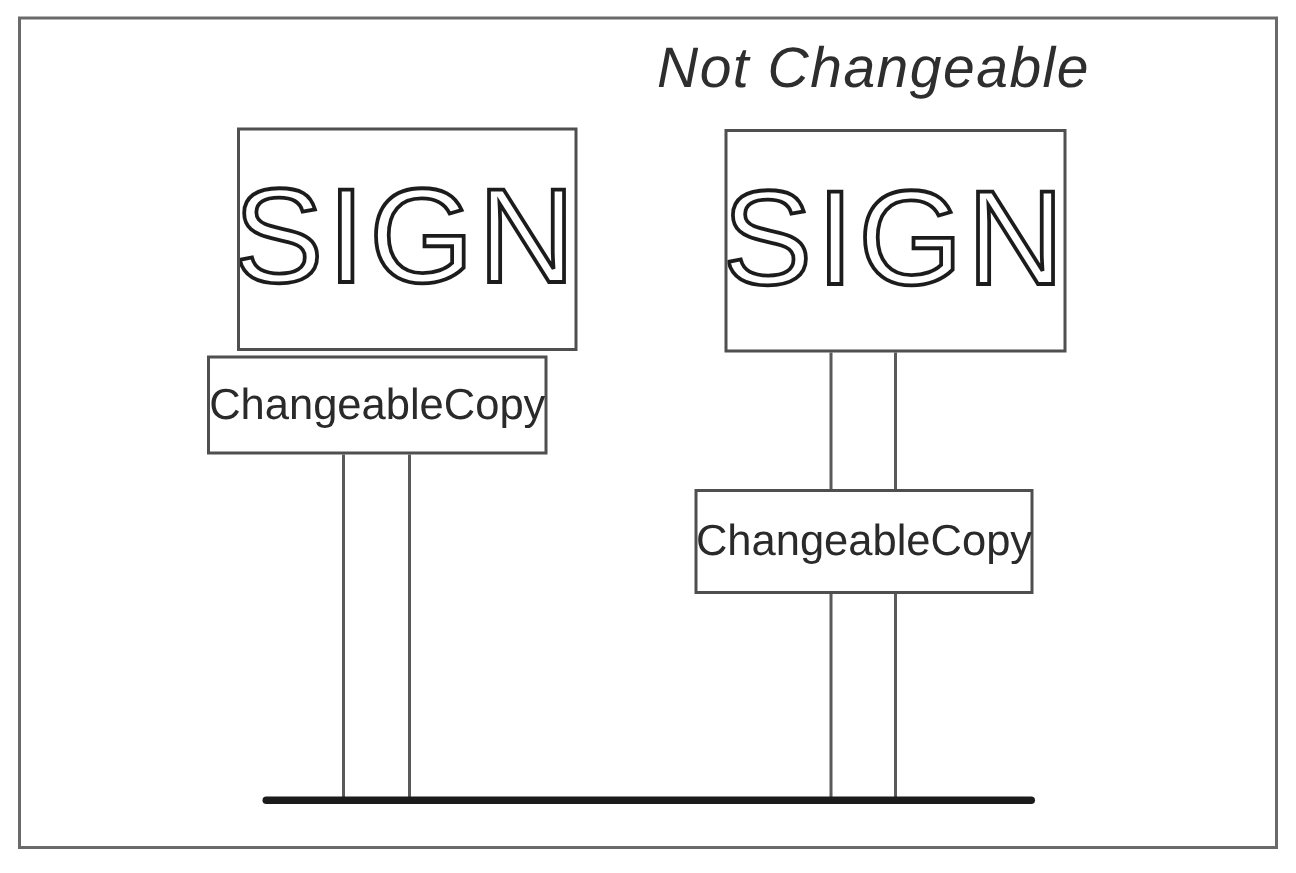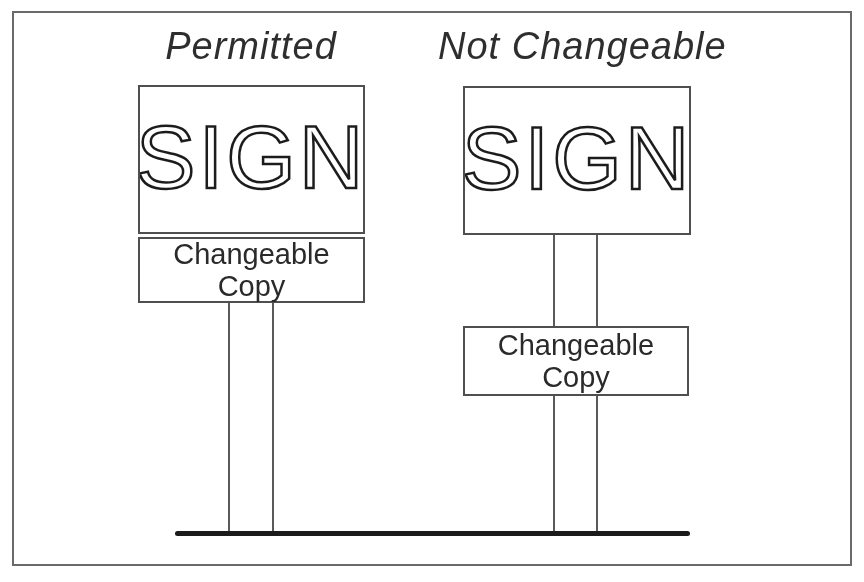--- a/index.html
+++ b/index.html
@@ -39,32 +39,33 @@
   }
   .fig-label.left  { left: 128px; width: 246px; }
   .fig-label.right { left: 438px; width: 280px; }
 
   .sign-box {
     position: absolute;
     border: 2px solid #4f4f4f;
     background: #ffffff;
     box-sizing: border-box;
     z-index: 3;
+    margin-left: 20px;
   }
   .sign-box.left  { left: 138px; top: 85px;  width: 227px; height: 149px; }
   .sign-box.right { left: 463px; top: 86px;  width: 228px; height: 149px; }
   .sign-box svg { display: block; width: 100%; height: 100%; }
 
   .panel-box {
     position: absolute;
     border: 2px solid #4f4f4f;
     background: #ffffff;
     box-sizing: border-box;
     display: flex;
-    flex-direction: column;
+    flex-direction: row;
     align-items: center;
     justify-content: center;
     font-size: 29px;
     line-height: 32px;
     color: #2a2a2a;
     text-align: center;
     z-index: 3;
   }
   .panel-box.left  { left: 138px; top: 237px; width: 227px; height: 66px; }
   .panel-box.right { left: 463px; top: 326px; width: 226px; height: 70px; }
@@ -91,21 +92,20 @@
     z-index: 2;
   }
 </style>
 </head>
 <body>
 
 <div class="stage">
 
   <div class="frame"></div>
 
-  <div class="fig-label left">Permitted</div>
 
   <div class="sign-box left">
     <svg viewBox="0 0 227 149">
       <text x="113" y="104" text-anchor="middle" font-family="Liberation Sans, sans-serif" font-size="92" letter-spacing="3" fill="#ffffff" stroke="#1c1c1c" stroke-width="2.6">SIGN</text>
     </svg>
   </div>
 
   <div class="panel-box left">
     <span>Changeable</span>
     <span>Copy</span>

